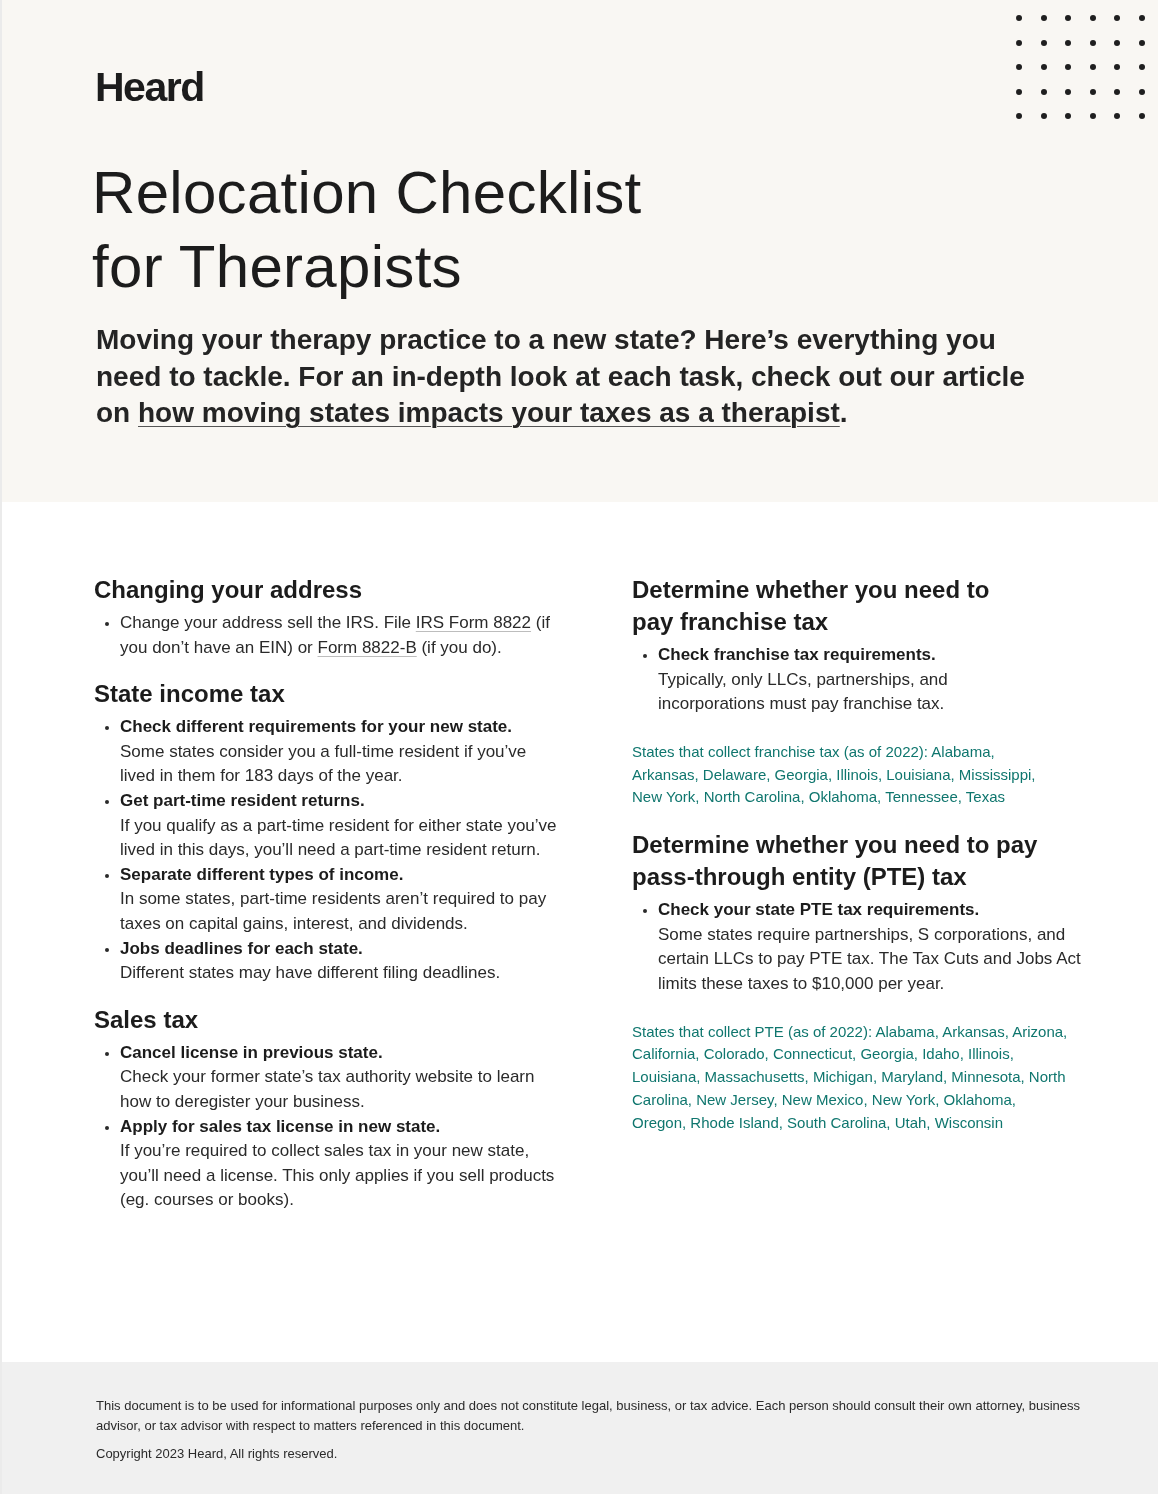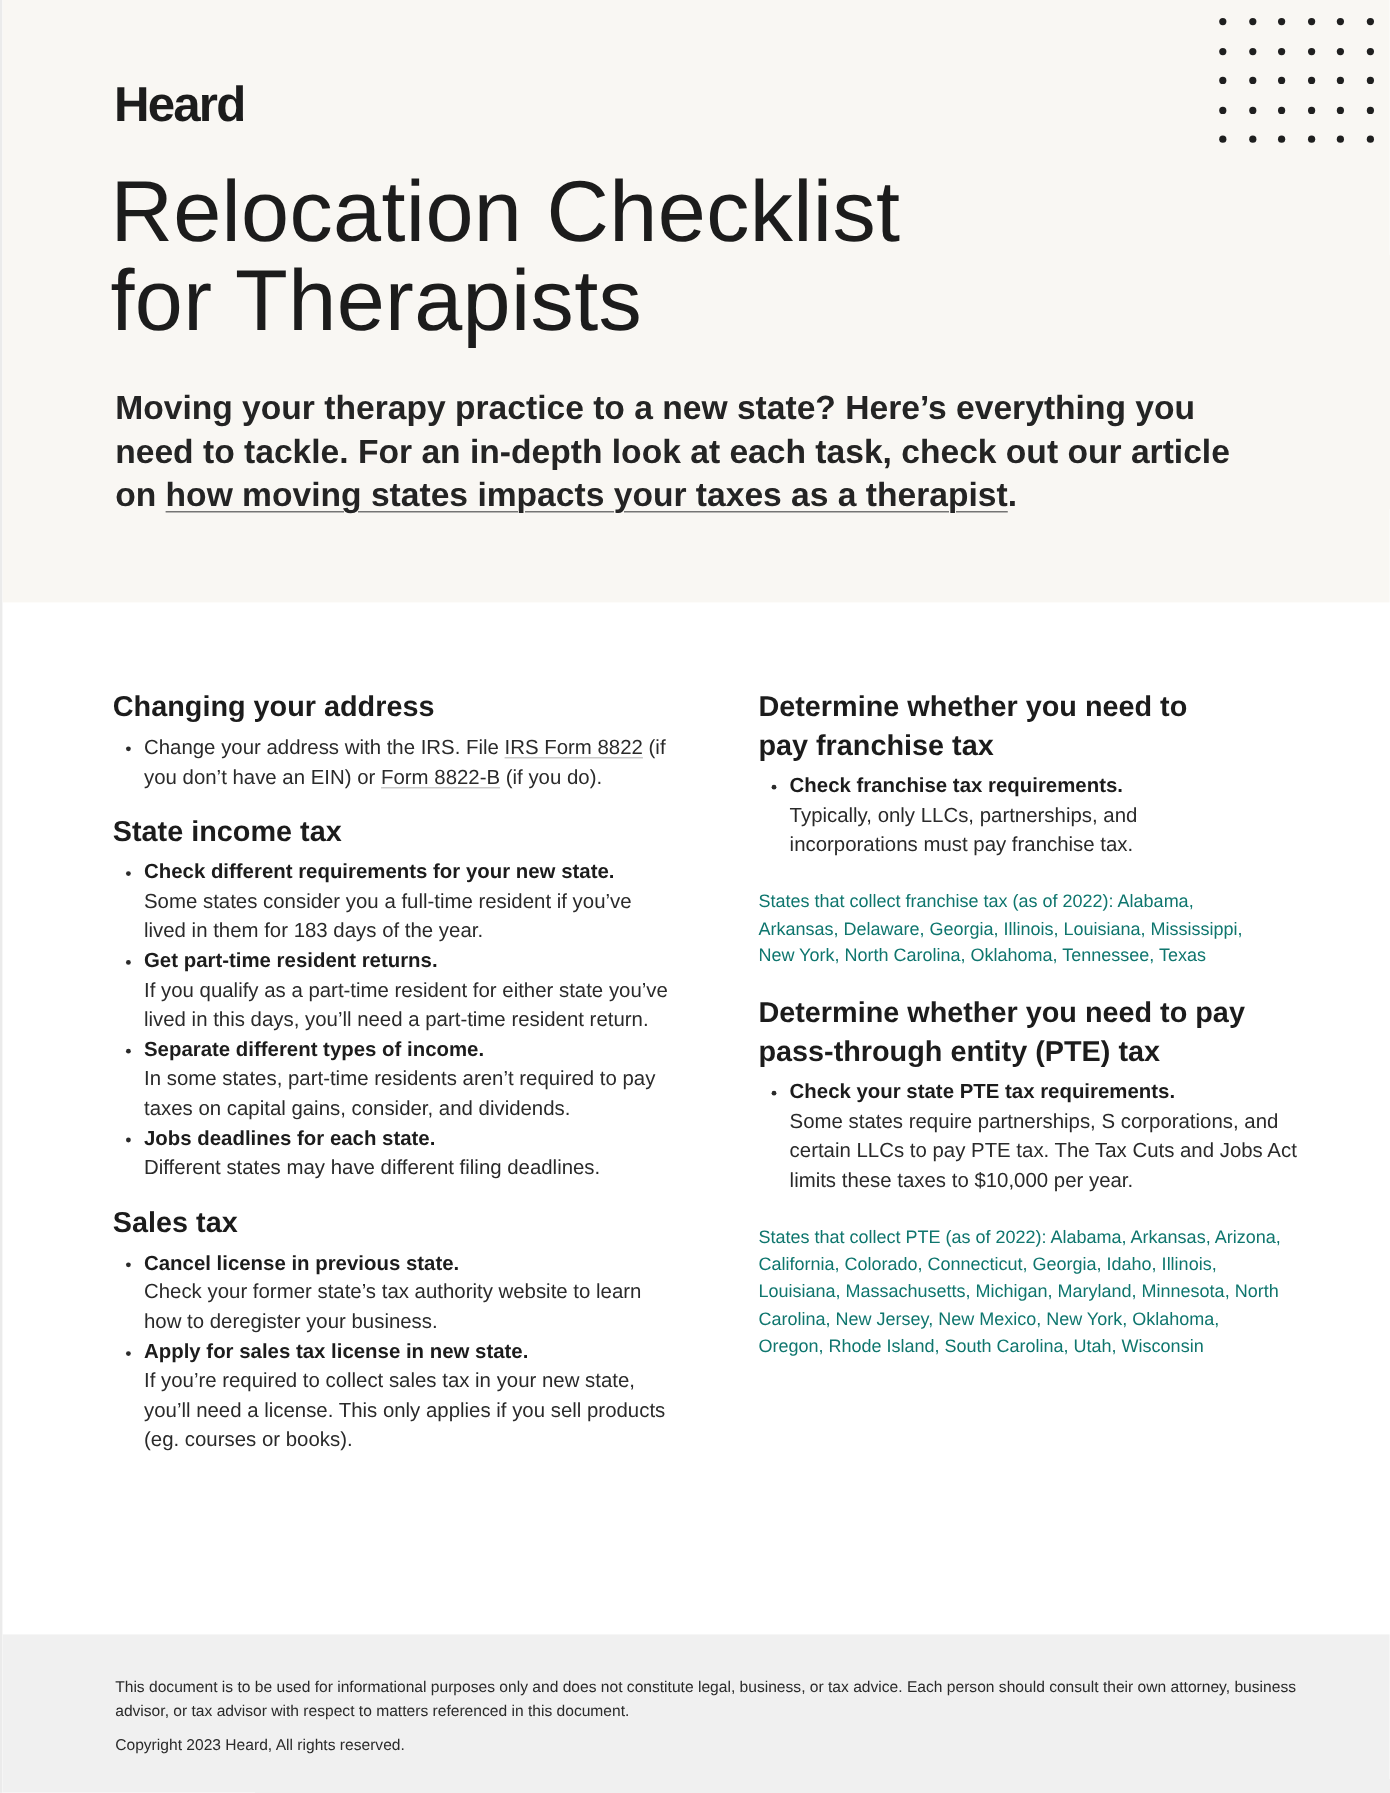--- a/index.html
+++ b/index.html
@@ -19,22 +19,22 @@
     position: absolute; left: 93px; top: 64px;
     font-size: 41px; font-weight: 700; letter-spacing: -1.5px;
     color: #1c1c1c; line-height: 46px;
   }
   .dots {
     position: absolute; left: 1007px; top: 10px; width: 148px; height: 114px;
     display: grid; grid-template-columns: repeat(6, 24.5px); grid-template-rows: repeat(5, 24.5px);
   }
   .dot { width: 6px; height: 6px; border-radius: 50%; background: #1f1f1f; margin: 5px 0 0 7px; }
   .title {
-    position: absolute; left: 90px; top: 140px; width: 700px;
-    font-size: 72px; font-weight: 400; line-height: 74px; color: #1c1c1c;
+    position: absolute; left: 90px; top: 156px; width: 700px;
+    font-size: 60px; font-weight: 400; line-height: 74px; color: #1c1c1c;
     letter-spacing: 0.3px;
   }
   .title span { display: block; }
   .intro {
     position: absolute; left: 94px; top: 322px; width: 960px;
     font-size: 28px; line-height: 36.5px; color: #242424; font-weight: bold;
   }
   .intro a { color: #242424; text-decoration: underline; text-decoration-color: #555; text-underline-offset: 4px; text-decoration-thickness: 1px; }
 
   .col { position: absolute; top: 574px; }
@@ -114,30 +114,30 @@
     <span>Relocation Checklist</span>
     <span>for Therapists</span>
   </h1>
   <p class="intro"><span>Moving your therapy practice to a new state? Here’s everything you need to tackle. For an in-depth look at each task, check out our article on </span><a href="#">how moving states impacts your taxes as a therapist</a><span>.</span></p>
 </div>
 
 <div class="col col-left">
   <div class="section">
     <h2>Changing your address</h2>
     <ul>
-      <li><span>Change your address with the IRS. File </span><a href="#">IRS Form 8822</a><span> (if you don’t have an EIN) or </span><a href="#">Form 8822-B</a><span> (if you do).</span></li>
+      <li><span>Change your address sell the IRS. File </span><a href="#">IRS Form 8822</a><span> (if you don’t have an EIN) or </span><a href="#">Form 8822-B</a><span> (if you do).</span></li>
     </ul>
   </div>
 
   <div class="section">
     <h2>State income tax</h2>
     <ul>
       <li><b>Check different requirements for your new state.</b><span>Some states consider you a full-time resident if you’ve lived in them for 183 days of the year.</span></li>
       <li><b>Get part-time resident returns.</b><span>If you qualify as a part-time resident for either state you’ve lived in this days, you’ll need a part-time resident return.</span></li>
-      <li><b>Separate different types of income.</b><span>In some states, part-time residents aren’t required to pay taxes on capital gains, consider, and dividends.</span></li>
+      <li><b>Separate different types of income.</b><span>In some states, part-time residents aren’t required to pay taxes on capital gains, interest, and dividends.</span></li>
       <li><b>Jobs deadlines for each state.</b><span>Different states may have different filing deadlines.</span></li>
     </ul>
   </div>
 
   <div class="section">
     <h2>Sales tax</h2>
     <ul>
       <li><b>Cancel license in previous state.</b><span>Check your former state’s tax authority website to learn how to deregister your business.</span></li>
       <li><b>Apply for sales tax license in new state.</b><span>If you’re required to collect sales tax in your new state, you’ll need a license. This only applies if you sell products (eg. courses or books).</span></li>
     </ul>

